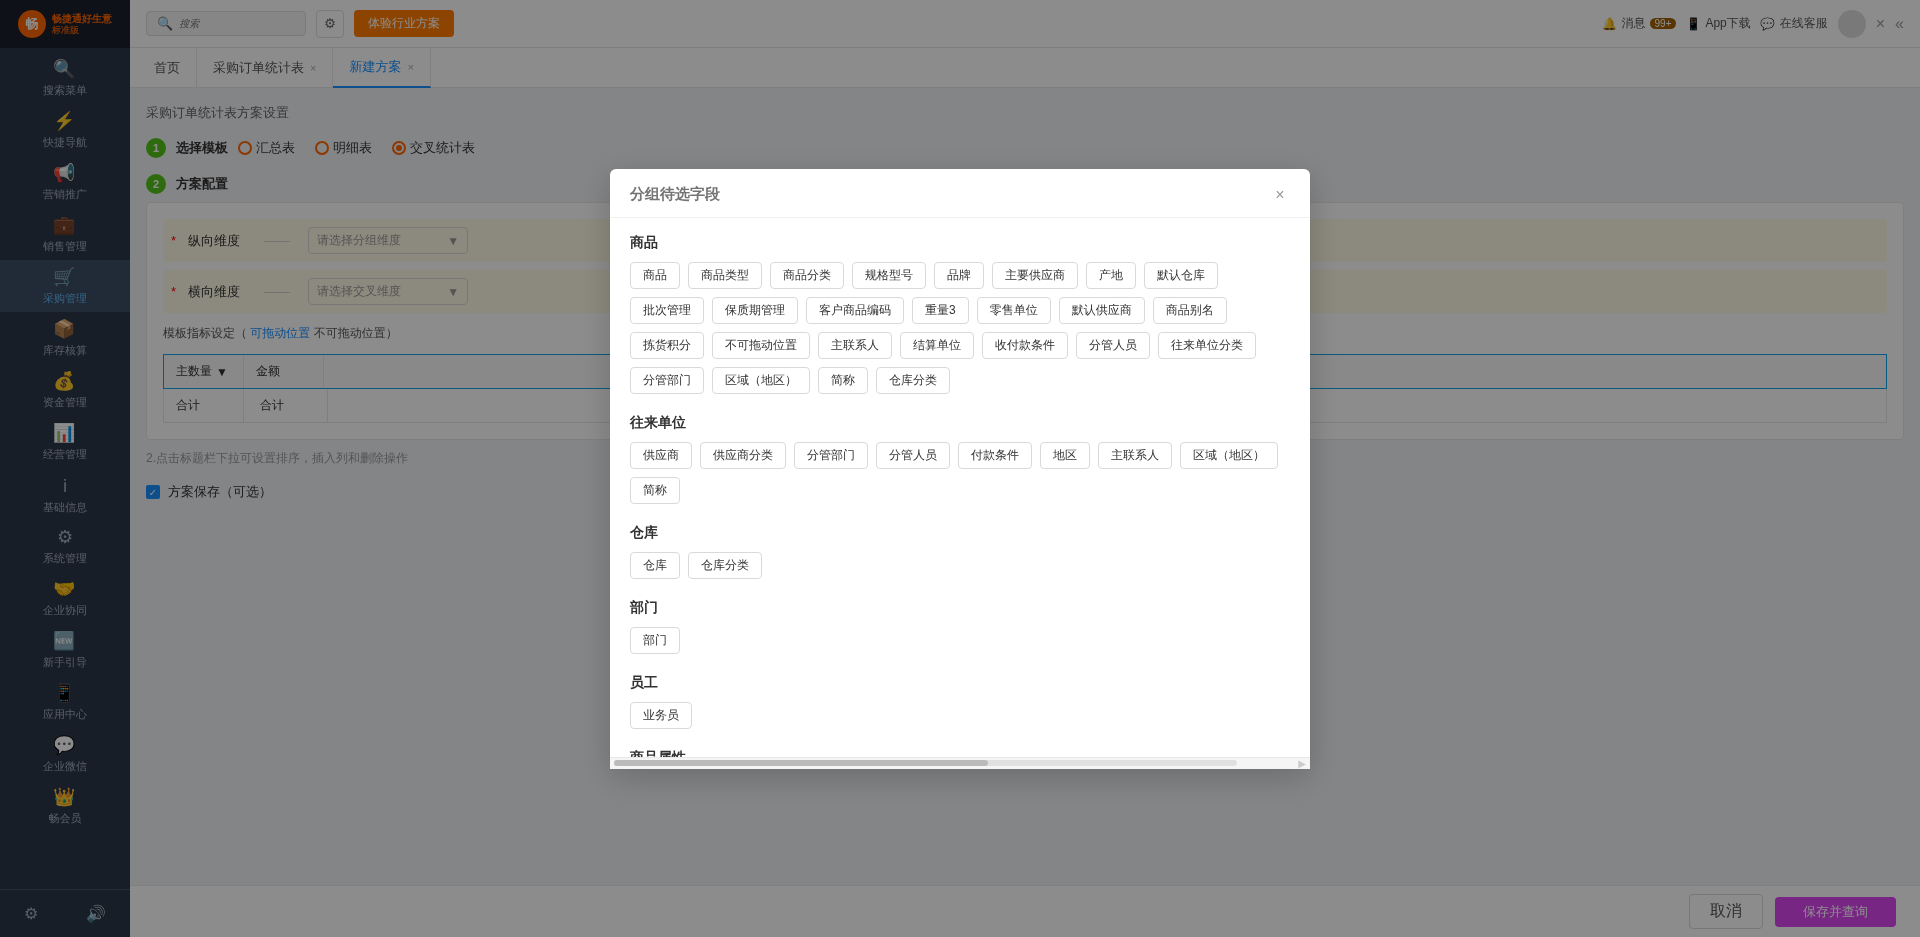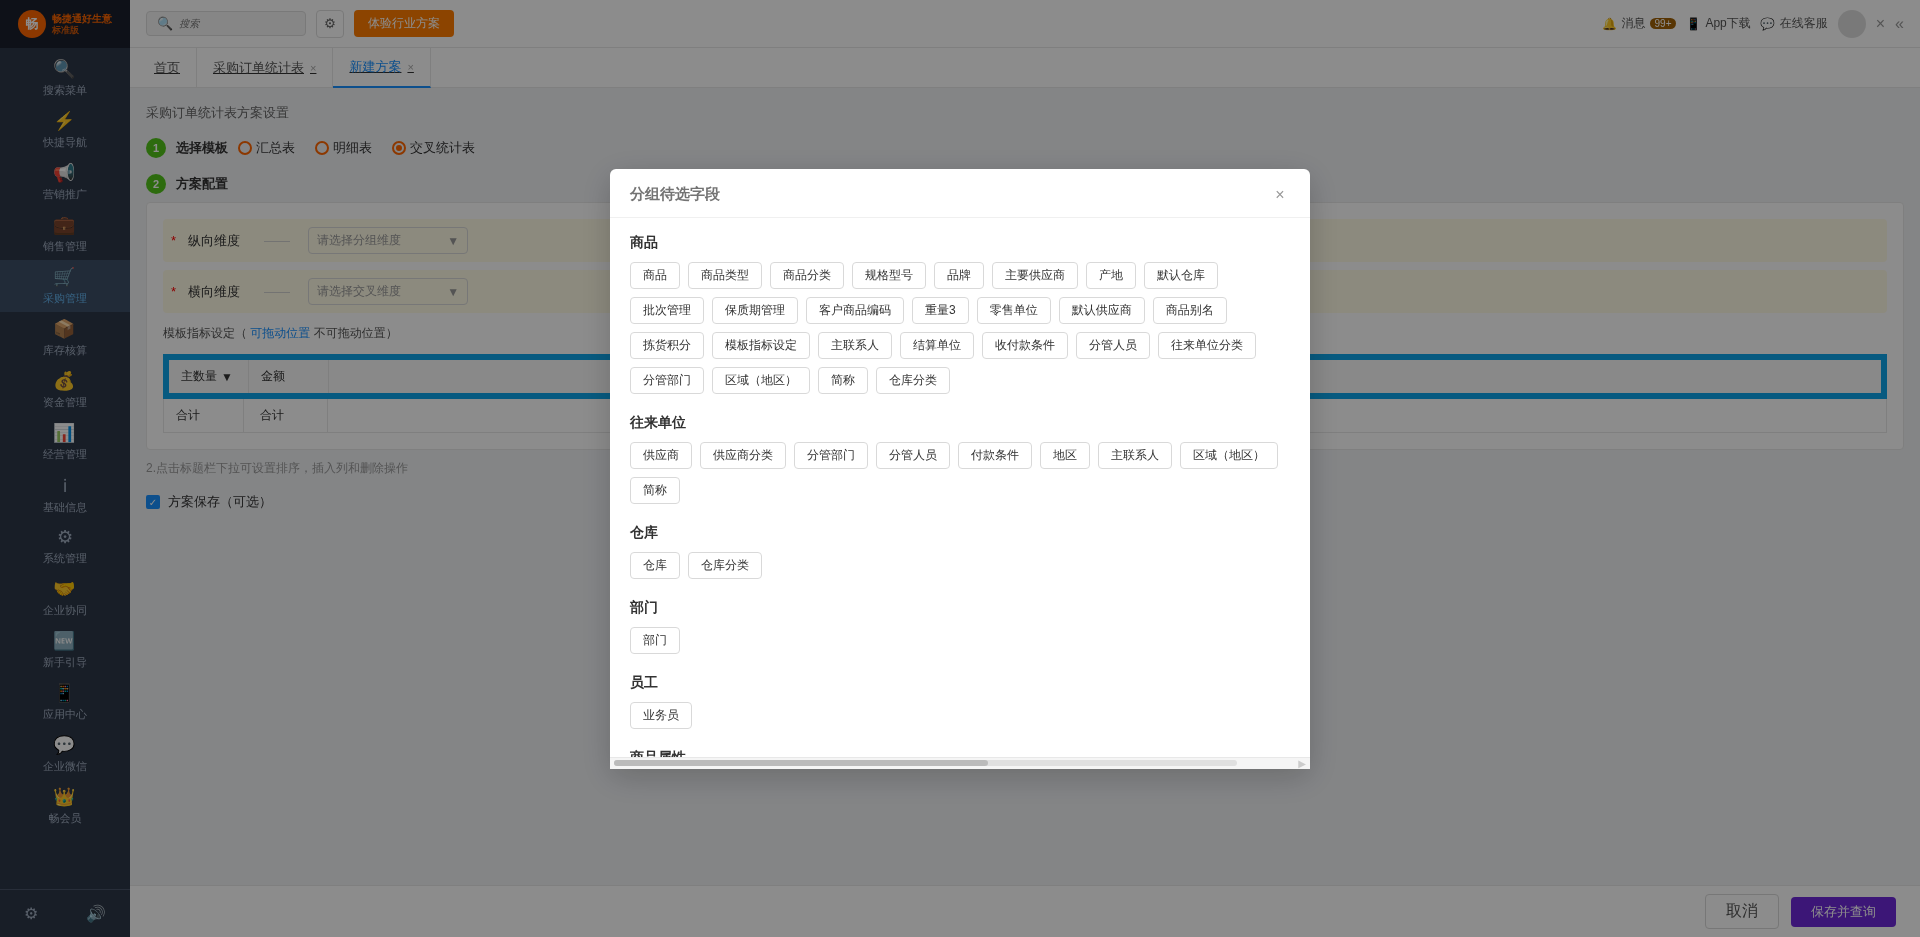--- a/index.html
+++ b/index.html
@@ -50,21 +50,20 @@
       height: 40px;
       background: #fff;
       display: flex;
       align-items: center;
       padding: 0 8px;
       border-bottom: 1px solid #e8e8e8;
       position: fixed;
       top: 48px; left: 130px; right: 0;
       z-index: 99;
       gap: 0;
-      text-decoration: underline;
     }
     .tab-item {
       height: 40px;
       padding: 0 16px;
       display: flex;
       align-items: center;
       gap: 6px;
       font-size: 13px;
       cursor: pointer;
       border-right: 1px solid #e8e8e8;
@@ -188,21 +187,21 @@
       font-size: 12px;
       color: #999;
       min-width: 160px;
       display: flex; align-items: center; justify-content: space-between;
     }
     .table-section { margin-top: 12px; }
     .table-header-row {
       display: flex;
       gap: 0;
       background: #fafafa;
-      border: 6px solid #0ea5e9;
+      border: 1px solid #0ea5e9;
     }
     .table-cell {
       padding: 8px 12px;
       border-right: 1px solid #e8e8e8;
       font-size: 12px;
       min-width: 80px;
     }
     .stats-row { display: flex; gap: 4px; border: 1px solid #e8e8e8; border-top: none; }
 
     
@@ -247,24 +246,24 @@
     .btn-cancel {
       padding: 6px 20px;
       border: 1px solid #d9d9d9;
       border-radius: 4px;
       background: #fff;
       cursor: pointer;
       font-size: 16px;
       color: #555;
     }
     .btn-confirm {
-      padding: 6px 20px;
+      padding: 6px 28px;
       border: none;
       border-radius: 4px;
-      background: #6d28d9;
+      background: #d946ef;
       color: #fff;
       cursor: pointer;
       font-size: 13px;
     }
 
     
     .field-group { margin-bottom: 20px; }
     .field-group-title { font-size: 14px; font-weight: bold; color: #333; margin-bottom: 10px; }
     .field-chips { display: flex; flex-wrap: wrap; gap: 8px; }
     .field-chip {
@@ -532,21 +531,21 @@
           <div class="field-chip">产地</div>
           <div class="field-chip">默认仓库</div>
           <div class="field-chip">批次管理</div>
           <div class="field-chip">保质期管理</div>
           <div class="field-chip">客户商品编码</div>
           <div class="field-chip">重量3</div>
           <div class="field-chip">零售单位</div>
           <div class="field-chip">默认供应商</div>
           <div class="field-chip">商品别名</div>
           <div class="field-chip">拣货积分</div>
-          <div class="field-chip">模板指标设定</div>
+          <div class="field-chip">不可拖动位置</div>
           <div class="field-chip">主联系人</div>
           <div class="field-chip">结算单位</div>
           <div class="field-chip">收付款条件</div>
           <div class="field-chip">分管人员</div>
           <div class="field-chip">往来单位分类</div>
           <div class="field-chip">分管部门</div>
           <div class="field-chip">区域（地区）</div>
           <div class="field-chip">简称</div>
           <div class="field-chip">仓库分类</div>
         </div>

